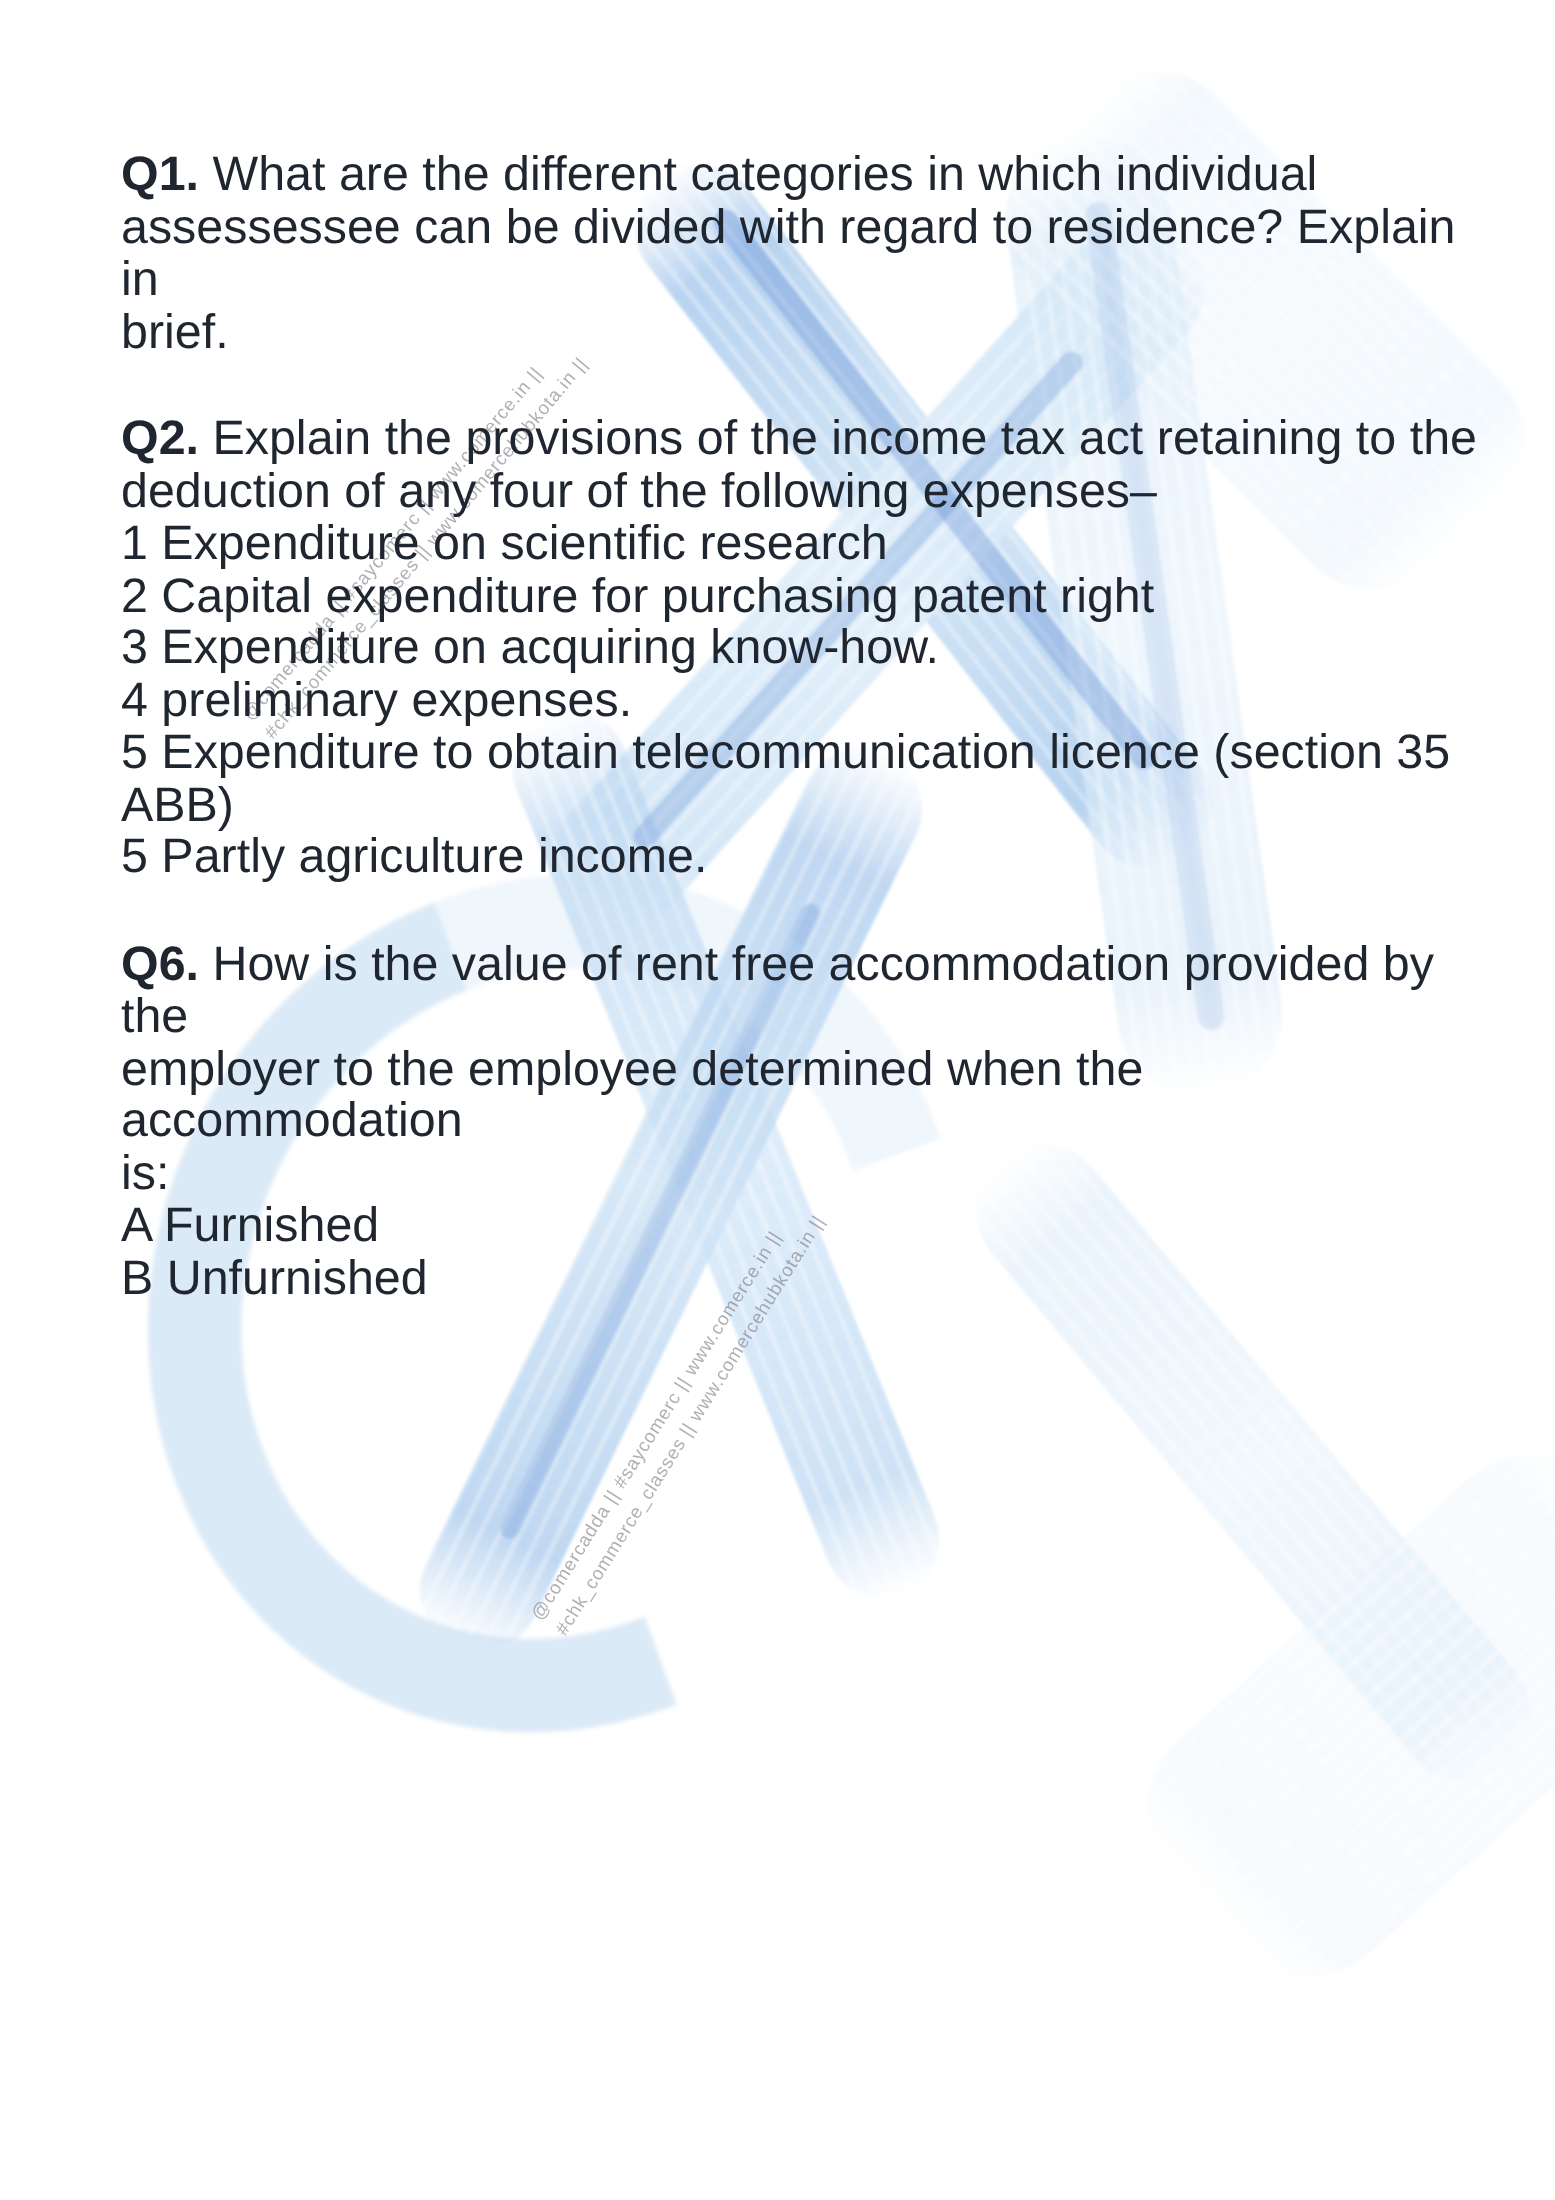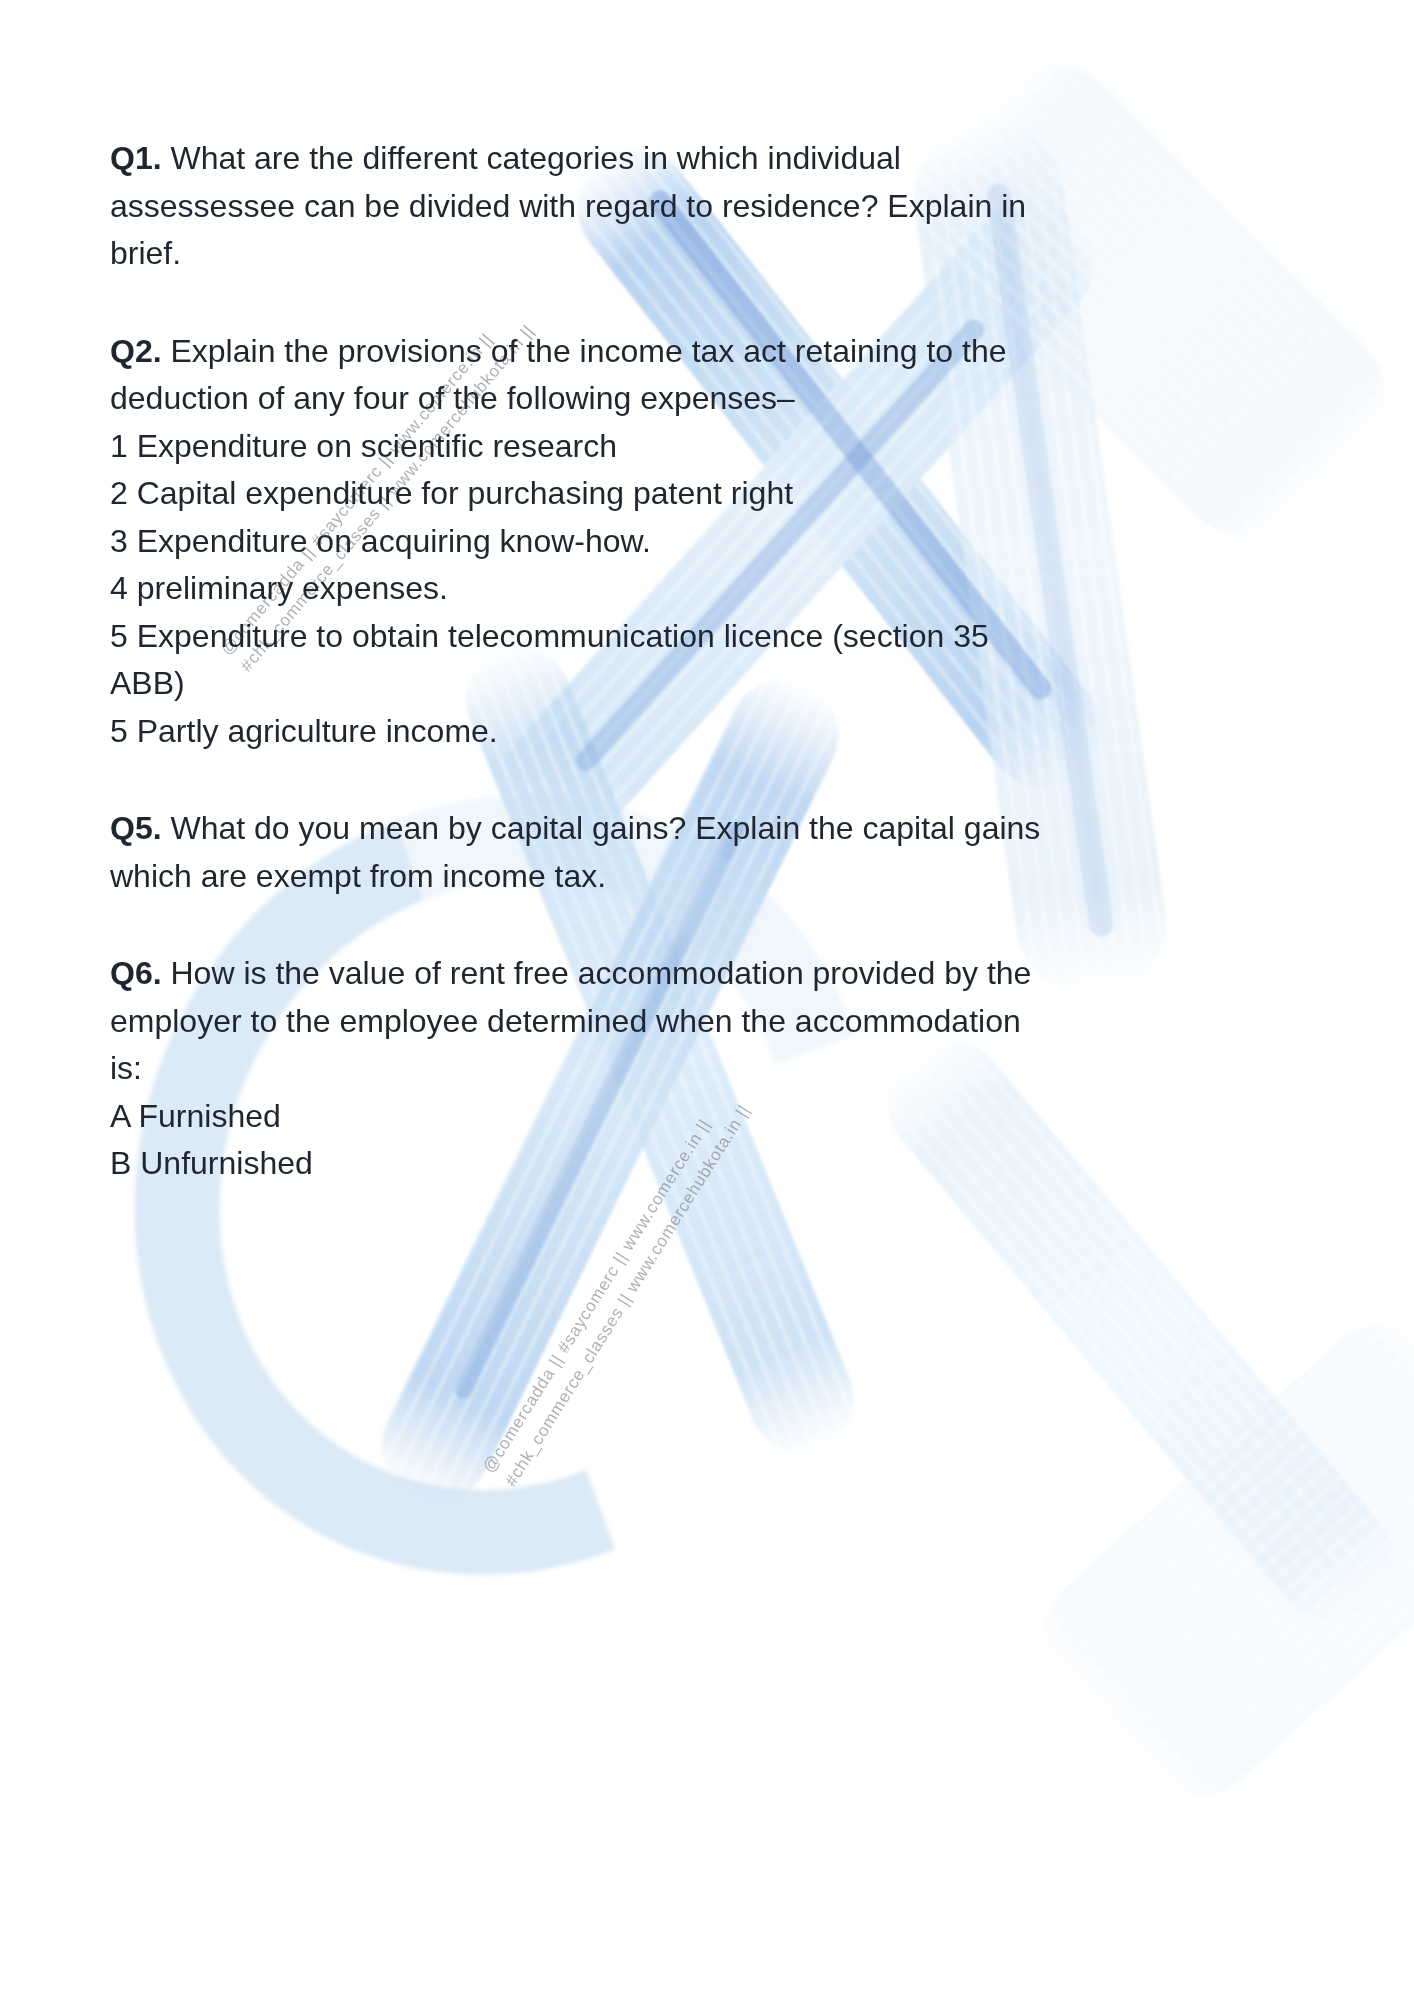--- a/index.html
+++ b/index.html
@@ -51,21 +51,21 @@
     line-height:26px;white-space:nowrap;
     text-align:left;
   }
   .wm1{left:120px;top:390px;width:640px;transform:rotate(-50deg);}
   .wm2{left:320px;top:1130px;width:760px;transform:rotate(-58deg);}
   
   .content{
     position:absolute;z-index:2;
     left:110px;top:135px;width:1240px;
     color:#1f2630;
-    font-size:32px;line-height:47.5px;
+    font-size:44px;line-height:47.5px;
   }
   .q{margin:0 0 50px 0;white-space:pre-line;}
   .q-label{font-weight:700;}
 </style>
 </head>
 <body>
 
 <div class="page">
 
   <div class="bg-art">
@@ -99,22 +99,20 @@
 brief.</span></p>
     <p class="q"><span class="q-label">Q2. </span><span class="q-text">Explain the provisions of the income tax act retaining to the
 deduction of any four of the following expenses–
 1 Expenditure on scientific research
 2 Capital expenditure for purchasing patent right
 3 Expenditure on acquiring know-how.
 4 preliminary expenses.
 5 Expenditure to obtain telecommunication licence (section 35
 ABB)
 5 Partly agriculture income.</span></p>
-    <p class="q"><span class="q-label">Q5. </span><span class="q-text">What do you mean by capital gains? Explain the capital gains
-which are exempt from income tax.</span></p>
     <p class="q"><span class="q-label">Q6. </span><span class="q-text">How is the value of rent free accommodation provided by the
 employer to the employee determined when the accommodation
 is:
 A Furnished
 B Unfurnished</span></p>
   </div>
 
 </div>
 
 </body></html>

